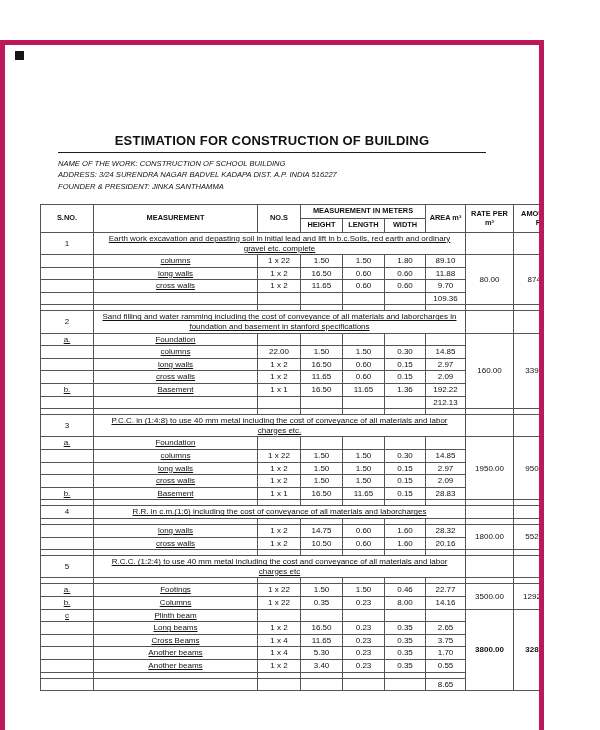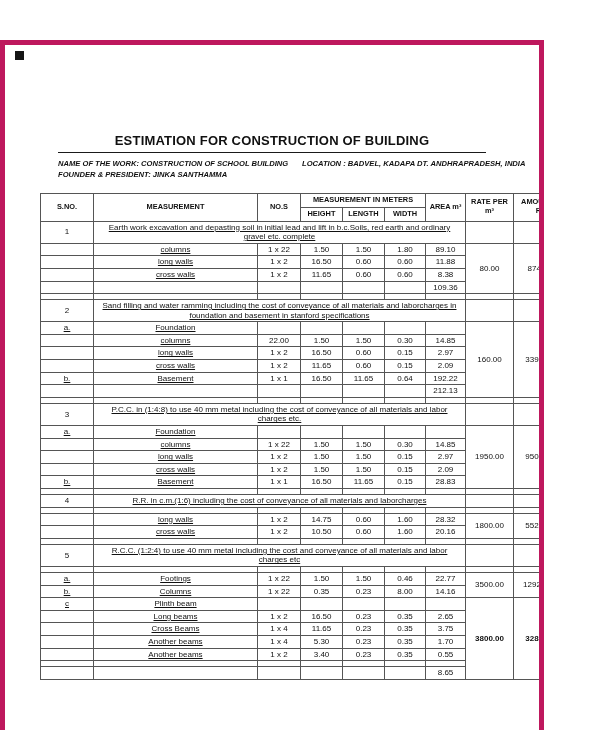--- a/index.html
+++ b/index.html
@@ -27,21 +27,21 @@
     font-weight: bold;
     text-align: center;
     margin: 0;
     padding-bottom: 4px;
     border-bottom: 1.5px solid #1a1a1a;
     letter-spacing: 0.2px;
   }
   .meta { margin-top: 5px; font-style: italic; font-size: 7.6px; line-height: 1.5; }
   .meta-row { display: grid; grid-template-columns: 238px 1fr; column-gap: 6px; }
   .meta-row.single { grid-template-columns: 1fr; }
-  .meta-item { white-space: nowrap; font-weight: bold; }
+  .meta-item { white-space: nowrap; }
 
   table.est {
     width: 530px;
     border-collapse: collapse;
     table-layout: fixed;
     font-size: 8px;
     margin-top: 12px;
   }
   table.est th, table.est td {
     border: 1px solid #555;
@@ -69,23 +69,23 @@
 
 <div class="page">
   <div class="corner-mark"></div>
   <div class="content">
 
     <div class="doc-header">
       <h1 class="title">ESTIMATION FOR CONSTRUCTION OF BUILDING</h1>
       <div class="meta">
         <div class="meta-row">
           <span class="meta-item">NAME OF THE WORK: CONSTRUCTION OF SCHOOL BUILDING</span>
-          <span class="meta-item">LOCATION : BADVEL, KADAPA DT. ANDHRAPRADESH, INDIA</span>
         </div>
         <div class="meta-row">
+          <span class="meta-item">ADDRESS: 3/24 SURENDRA NAGAR BADVEL KADAPA DIST. A.P. INDIA 516227</span>
         </div>
         <div class="meta-row single">
           <span class="meta-item">FOUNDER &amp; PRESIDENT: JINKA SANTHAMMA</span>
         </div>
       </div>
     </div>
 
     <table class="est">
       <colgroup>
         <col style="width:53px">
@@ -141,21 +141,21 @@
             <td>0.60</td>
             <td>11.88</td>
           </tr>
           <tr>
             <td></td>
             <td class="al">cross walls</td>
             <td>1 x 2</td>
             <td>11.65</td>
             <td>0.60</td>
             <td>0.60</td>
-            <td>8.38</td>
+            <td>9.70</td>
           </tr>
           <tr>
             <td></td>
             <td class="al"></td>
             <td></td>
             <td></td>
             <td></td>
             <td></td>
             <td>109.36</td>
           </tr>
@@ -213,21 +213,21 @@
             <td>0.60</td>
             <td>0.15</td>
             <td>2.09</td>
           </tr>
           <tr>
             <td class="al ind">b.</td>
             <td class="al">Basement</td>
             <td>1 x 1</td>
             <td>16.50</td>
             <td>11.65</td>
-            <td>0.64</td>
+            <td>1.36</td>
             <td>192.22</td>
           </tr>
           <tr>
             <td></td>
             <td class="al"></td>
             <td></td>
             <td></td>
             <td></td>
             <td></td>
             <td>212.13</td>

